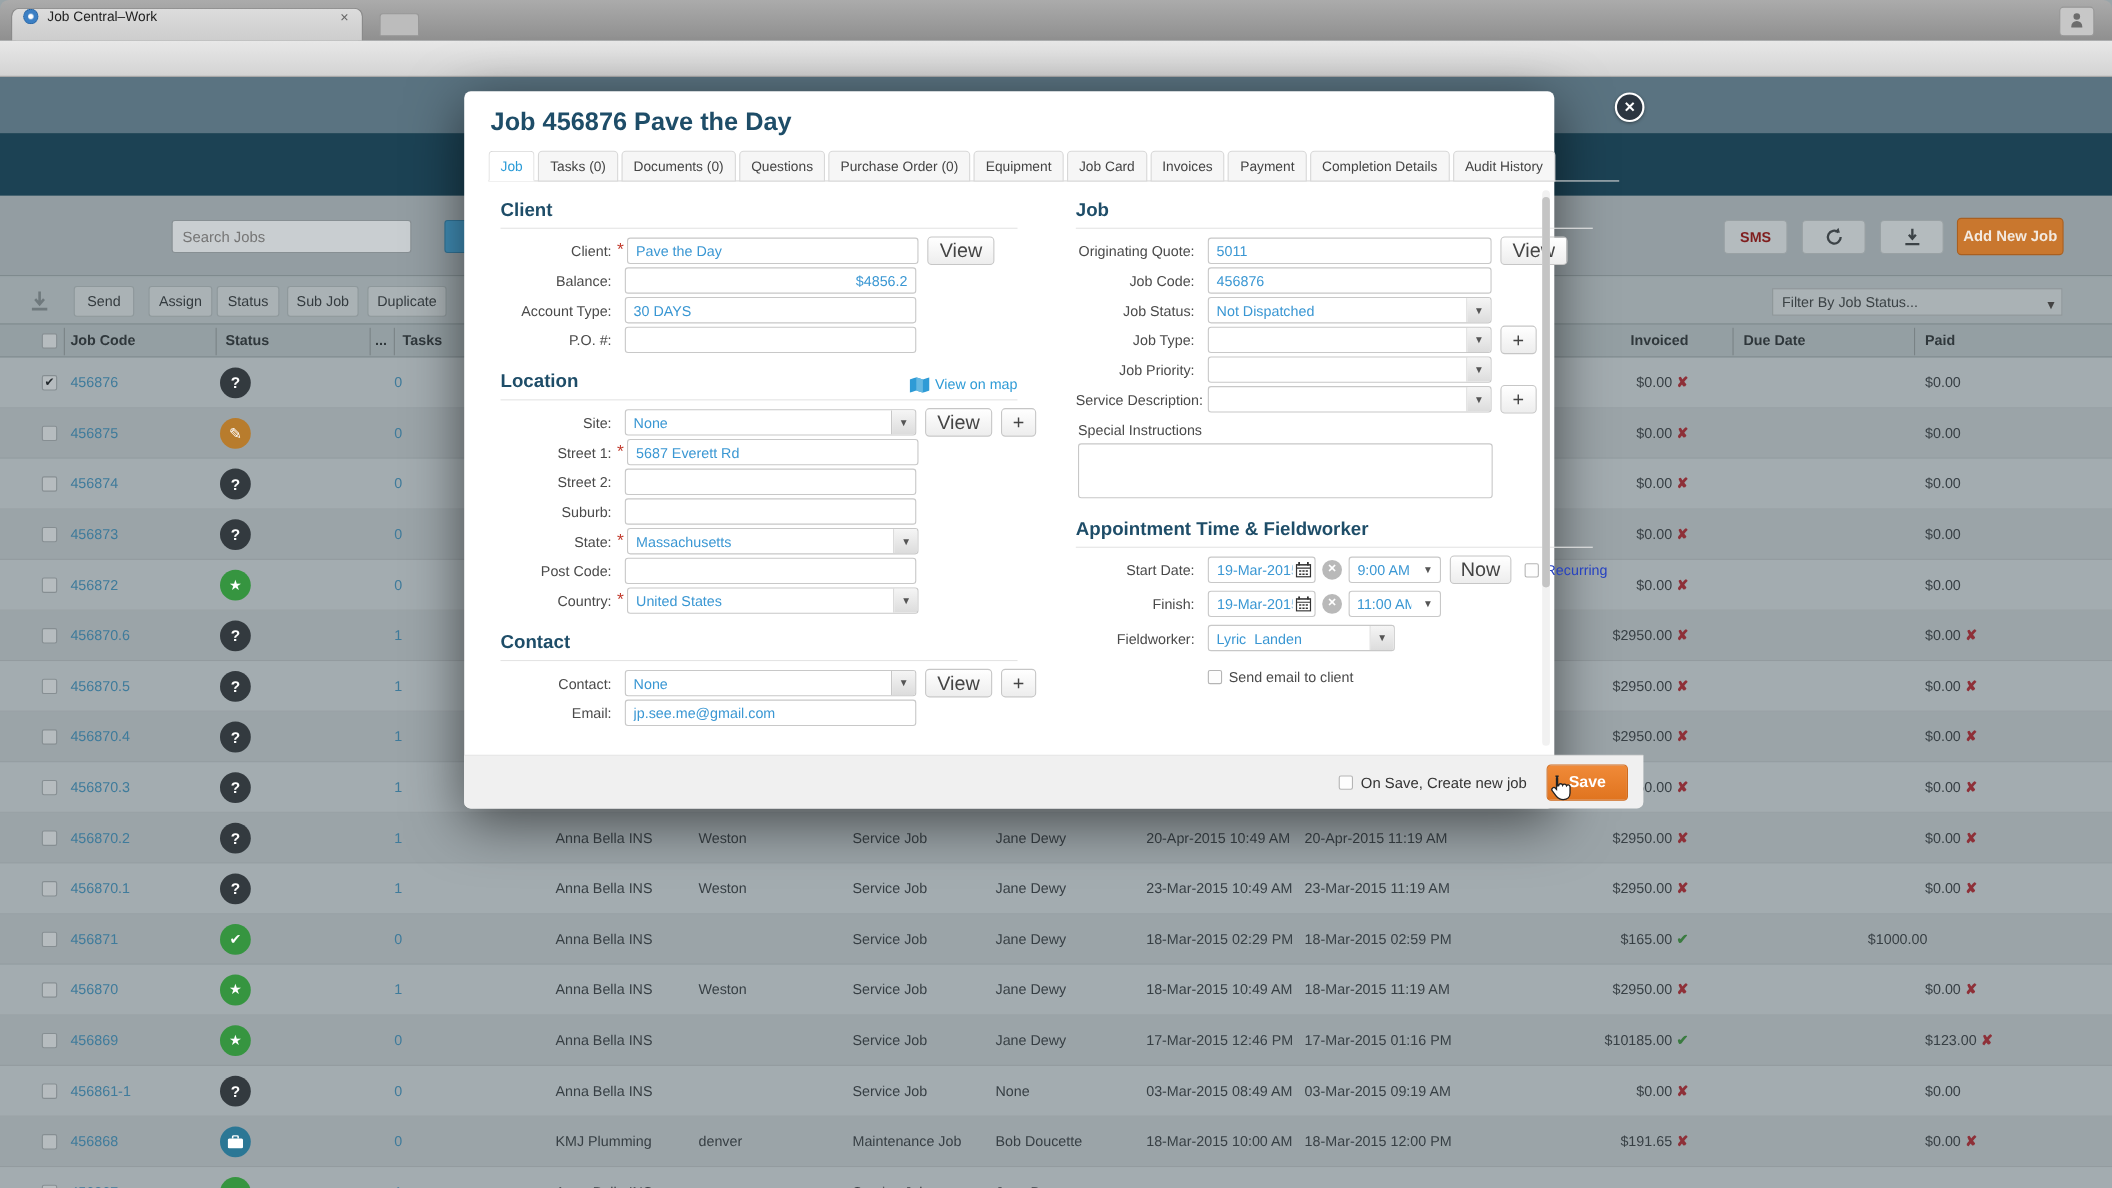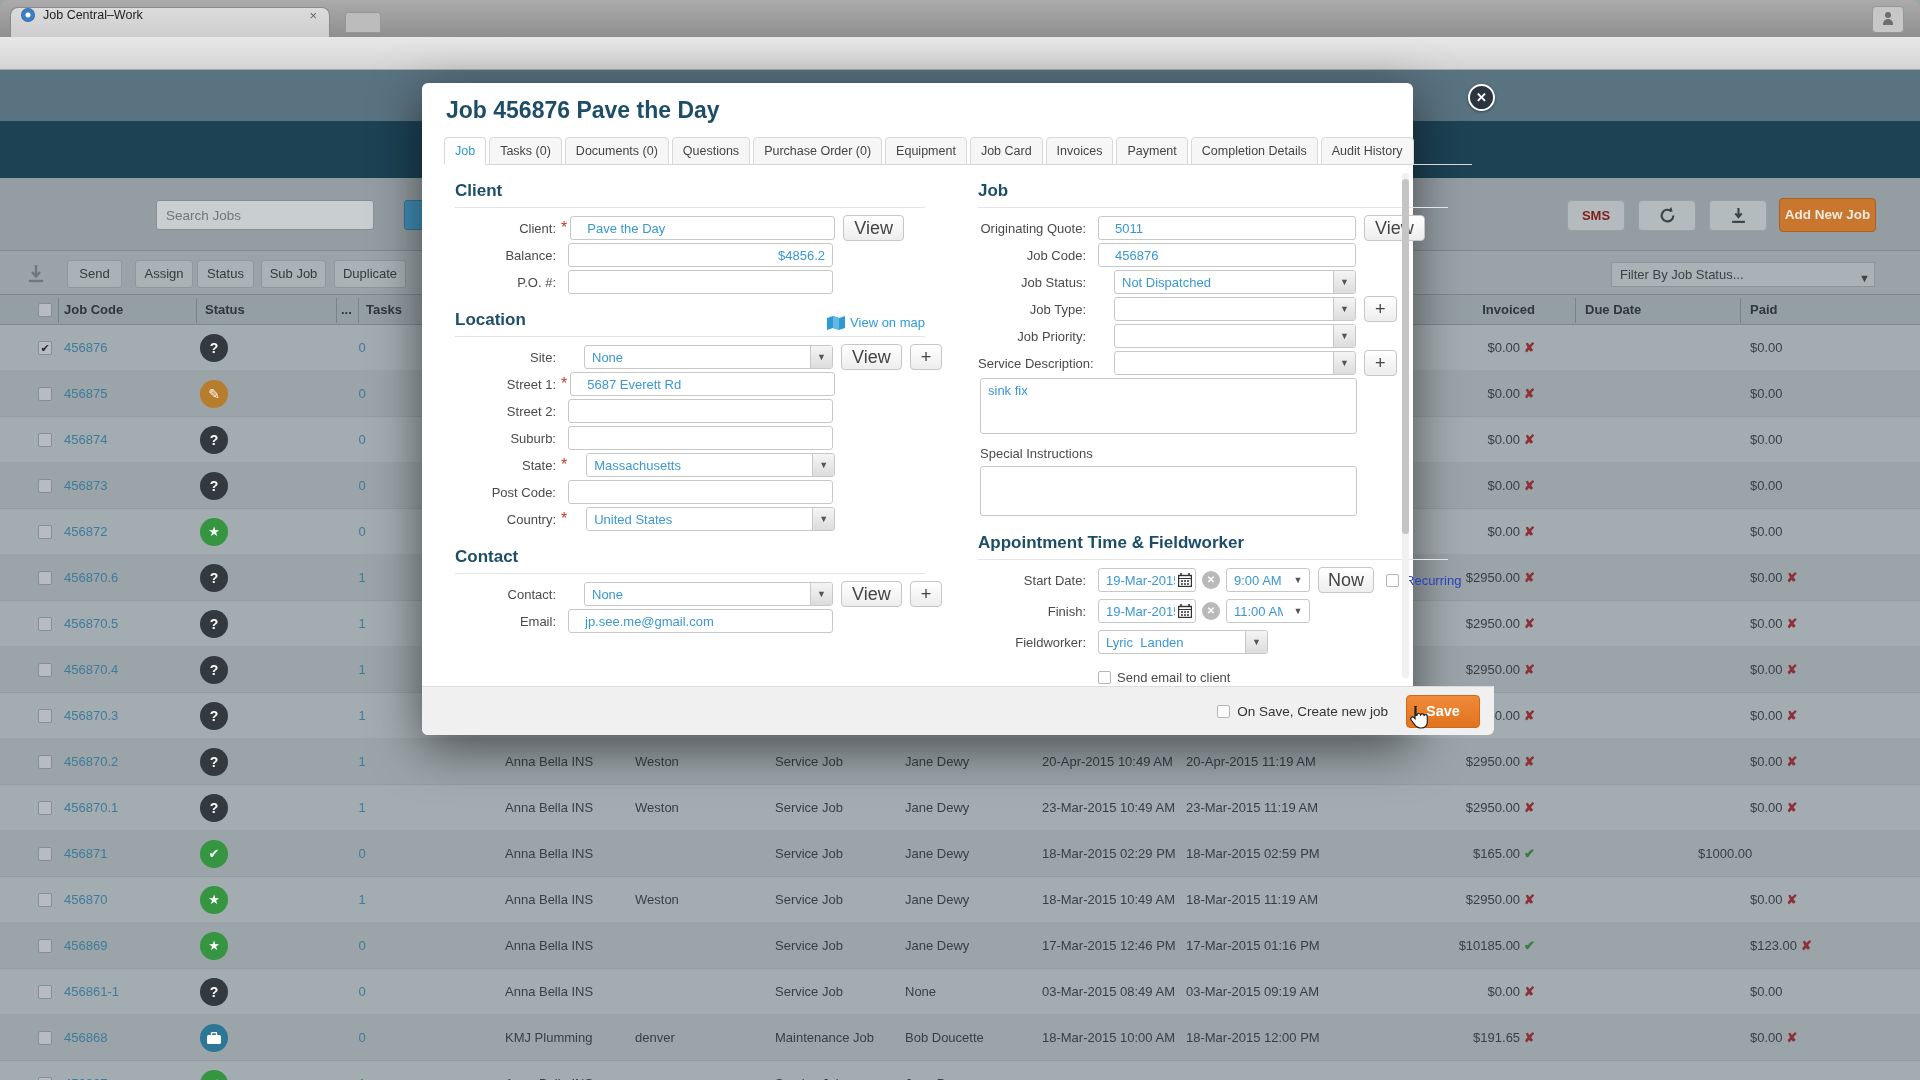--- a/index.html
+++ b/index.html
@@ -105,21 +105,21 @@
   .sec-gap { margin-top:16px; }
   .maplink { font-size:13px; color:#2e9bd6; display:flex; align-items:center; gap:5px; }
   .frow { display:flex; align-items:center; margin-bottom:3px; height:24px; }
   .frow2 { display:flex; align-items:center; margin-bottom:7px; height:24px; }
   .flabel { width:105px; text-align:right; font-size:13px; color:#4a4a4a; padding-right:4px; flex:none; white-space:nowrap; }
   .col-right .flabel { width:112px; }
   .req { color:#c0392b; margin-left:1px; margin-right:3px; }
   .noreq { margin-right:8px; }
   .fld { height:24px; border:1px solid #c8c8c8; border-radius:3px; font-family:"Liberation Sans",sans-serif;
     font-size:13px; color:#3a97d3; padding:0 7px; background:#fff; }
-  .w-main { width:265px;padding-left:16px; }
+  .w-main { width:265px; }
   .col-right .w-main { width:258px; }
   .r-align { text-align:right; }
   .dd { position:relative; flex:none; }
   .dd .fld { width:100%; padding-right:26px; }
   .dd-btn { position:absolute; right:1px; top:1px; bottom:1px; width:22px;
     background:linear-gradient(#f5f5f5,#dcdcdc); border-left:1px solid #c8c8c8; border-radius:0 2px 2px 0;
     color:#555; font-size:9px; text-align:center; line-height:22px; }
   .btn-sm { height:26px; border:1px solid #c6c6c6; border-radius:4px; background:linear-gradient(#fff,#ededed);
     font-size:18px; color:#444; padding:0 10px; margin-left:8px; line-height:24px; flex:none; }
   .tx { width:377px; height:56px; border:1px solid #c8c8c8; border-radius:3px; font-family:"Liberation Sans",sans-serif;
@@ -444,20 +444,24 @@
         <span class="flabel">Client:</span>
           <span class="req">*</span>
         <input class="fld w-main" value="Pave the Day" style="">
         <span class="btn-sm">View</span>
       </div>
       <div class="frow">
         <span class="flabel noreq">Balance:</span>
         <input class="fld w-main r-align" value="$4856.2" style="">
       </div>
       <div class="frow">
+        <span class="flabel noreq">Account Type:</span>
+        <input class="fld w-main" value="30 DAYS" style="">
+      </div>
+      <div class="frow">
         <span class="flabel noreq">P.O. #:</span>
         <input class="fld w-main" value="" style="">
       </div>
 
       <div class="sec-head sec-gap">
         <h3>Location</h3>
         <span class="maplink">
           <svg width="18" height="14" viewBox="0 0 18 14">
               <path d="M0 2l6-2v12l-6 2zM6 0l6 2v12l-6-2zM12 2l6-2v12l-6 2z" fill="#2e9bd6"></path>
               <path d="M6 0l6 2v12l-6-2z" fill="#65b8e2"></path>
@@ -562,21 +566,20 @@
         </div>
       </div>
       <div class="frow">
         <span class="flabel noreq">Service Description:</span>
         <div class="dd w-main">
           <input class="fld" value="" style="">
           <span class="dd-btn">▼</span>
         </div>
         <span class="btn-sm">+</span>
       </div>
-      <textarea class="tx" style="">sink fix</textarea>
       <div class="sp-label">Special Instructions</div>
       <textarea class="tx" style="height: 50px;"></textarea>
 
       <div class="sec-head" style="margin-top:13px;">
           <h3>Appointment Time &amp; Fieldworker</h3>
         </div>
       <div class="frow2">
         <span class="flabel noreq">Start Date:</span>
         <div class="datewrap">
           <input class="fld" value="19-Mar-2015" style="">

